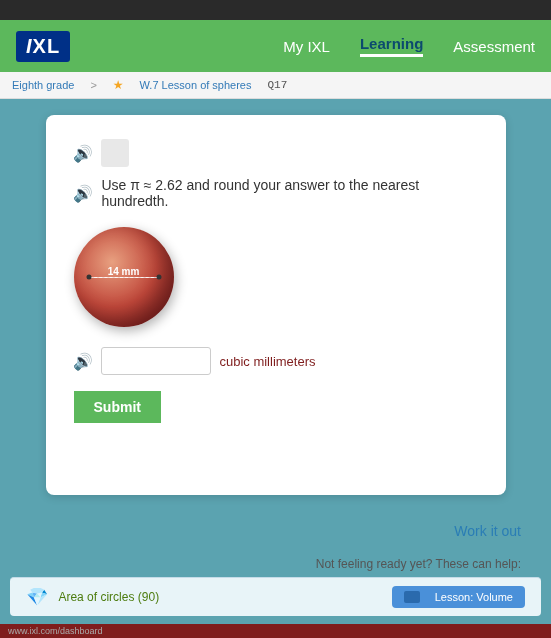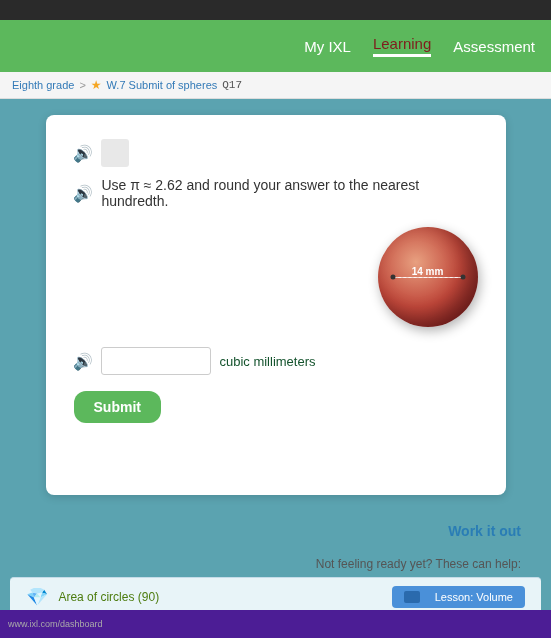--- a/index.html
+++ b/index.html
@@ -36,46 +36,46 @@
       font-weight: bold;
       padding: 4px 10px;
       border-radius: 3px;
       letter-spacing: 1px;
     }
 
     .nav-links {
       display: flex;
       align-items: center;
       margin-left: auto;
-      gap: 22px;
+      gap: 30px;
     }
 
     .nav-link {
       color: white;
       font-size: 15px;
       text-decoration: none;
       cursor: pointer;
     }
 
     .nav-link.active {
-      color: #7f1d1d;
-      font-weight: normal;
+      color: #0c4a6e;
+      font-weight: bold;
       border-bottom: 3px solid white;
       padding-bottom: 2px;
     }
 
     
     .breadcrumb-bar {
       background: #f5f5f5;
       padding: 6px 12px;
       font-size: 11px;
       color: #555;
       display: flex;
       align-items: center;
-      gap: 5px;
+      gap: 16px;
       border-bottom: 1px solid #ddd;
     }
 
     .breadcrumb-bar .sep { color: #999; }
     .breadcrumb-bar .star { color: #f5a623; font-size: 12px; }
     .breadcrumb-bar .link { color: #337ab7; cursor: pointer; }
     .breadcrumb-bar .current { color: #555; font-family: Liberation Mono, monospace; }
 
     
     .main-content {
@@ -122,21 +122,21 @@
       align-items: center;
       gap: 8px;
       margin-bottom: 18px;
       font-size: 14px;
       color: #333;
     }
 
     
     .sphere-container {
       display: flex;
-      justify-content: flex-end;
+      justify-content: flex-start;
       margin-bottom: 20px;
     }
 
     .sphere {
       width: 100px;
       height: 100px;
       border-radius: 50%;
       background: radial-gradient(circle at 38% 35%, #e8a080, #c0473a 50%, #8b2020 85%);
       position: relative;
       box-shadow: inset -10px -8px 20px rgba(0,0,0,0.3), 2px 4px 12px rgba(0,0,0,0.3);
@@ -201,45 +201,45 @@
       height: 28px;
       border: 1px solid #ccc;
       border-radius: 3px;
       padding: 0 6px;
       font-size: 13px;
       outline: none;
     }
 
     .unit-label {
       font-size: 13px;
-      color: #14532d;
+      color: #7f1d1d;
     }
 
     
     .submit-btn {
       background: #5cb85c;
       color: white;
       border: none;
-      border-radius: 12px;
+      border-radius: 0;
       padding: 8px 20px;
       font-size: 14px;
       cursor: pointer;
       font-weight: bold;
     }
 
     
     .work-it-out {
       text-align: right;
       padding: 12px 30px 6px;
     }
 
     .work-it-out-title {
       color: #2a7db5;
       font-size: 14px;
-      font-weight: bold;
+      font-weight: normal;
     }
 
     .work-it-out-subtitle {
       color: #555;
       font-size: 12px;
       margin-top: 18px;
     }
 
     
     .helper-bar {
@@ -285,50 +285,53 @@
       border-radius: 2px;
       display: inline-block;
     }
 
     
     .status-bar {
       position: absolute;
       bottom: 0;
       left: 0;
       right: 0;
-      background: #4c1d95;
-      height: 28px;
+      background: #7f1d1d;
+      height: 14px;
       display: flex;
       align-items: center;
       padding: 0 8px;
     }
 
     .status-url {
       color: #aaa;
       font-size: 9px;
     }
   </style>
 </head>
 <body>
 
 <div class="top-bar"></div>
 
 <nav class="nav-bar">
+  <div class="logo-box">
+    <span style="font-style:italic;">I</span><span>XL</span>
+  </div>
   <div class="nav-links">
     <span class="nav-link">My IXL</span>
     <span class="nav-link active">Learning</span>
     <span class="nav-link">Assessment</span>
   </div>
 </nav>
 
 <div class="breadcrumb-bar">
   <span class="link">Eighth grade</span>
   <span class="sep">&gt;</span>
   <span class="star">★</span>
-  <span class="link">W.7 Submit of spheres</span>
+  <span class="link">W.7 Lesson of spheres</span>
   <span class="current">Q17</span>
 </div>
 
 <div class="main-content">
   <div class="card">
 
     
     <div class="question-line">
       <span class="speaker-icon">🔊</span>
       <span class="question-img-placeholder"></span>

